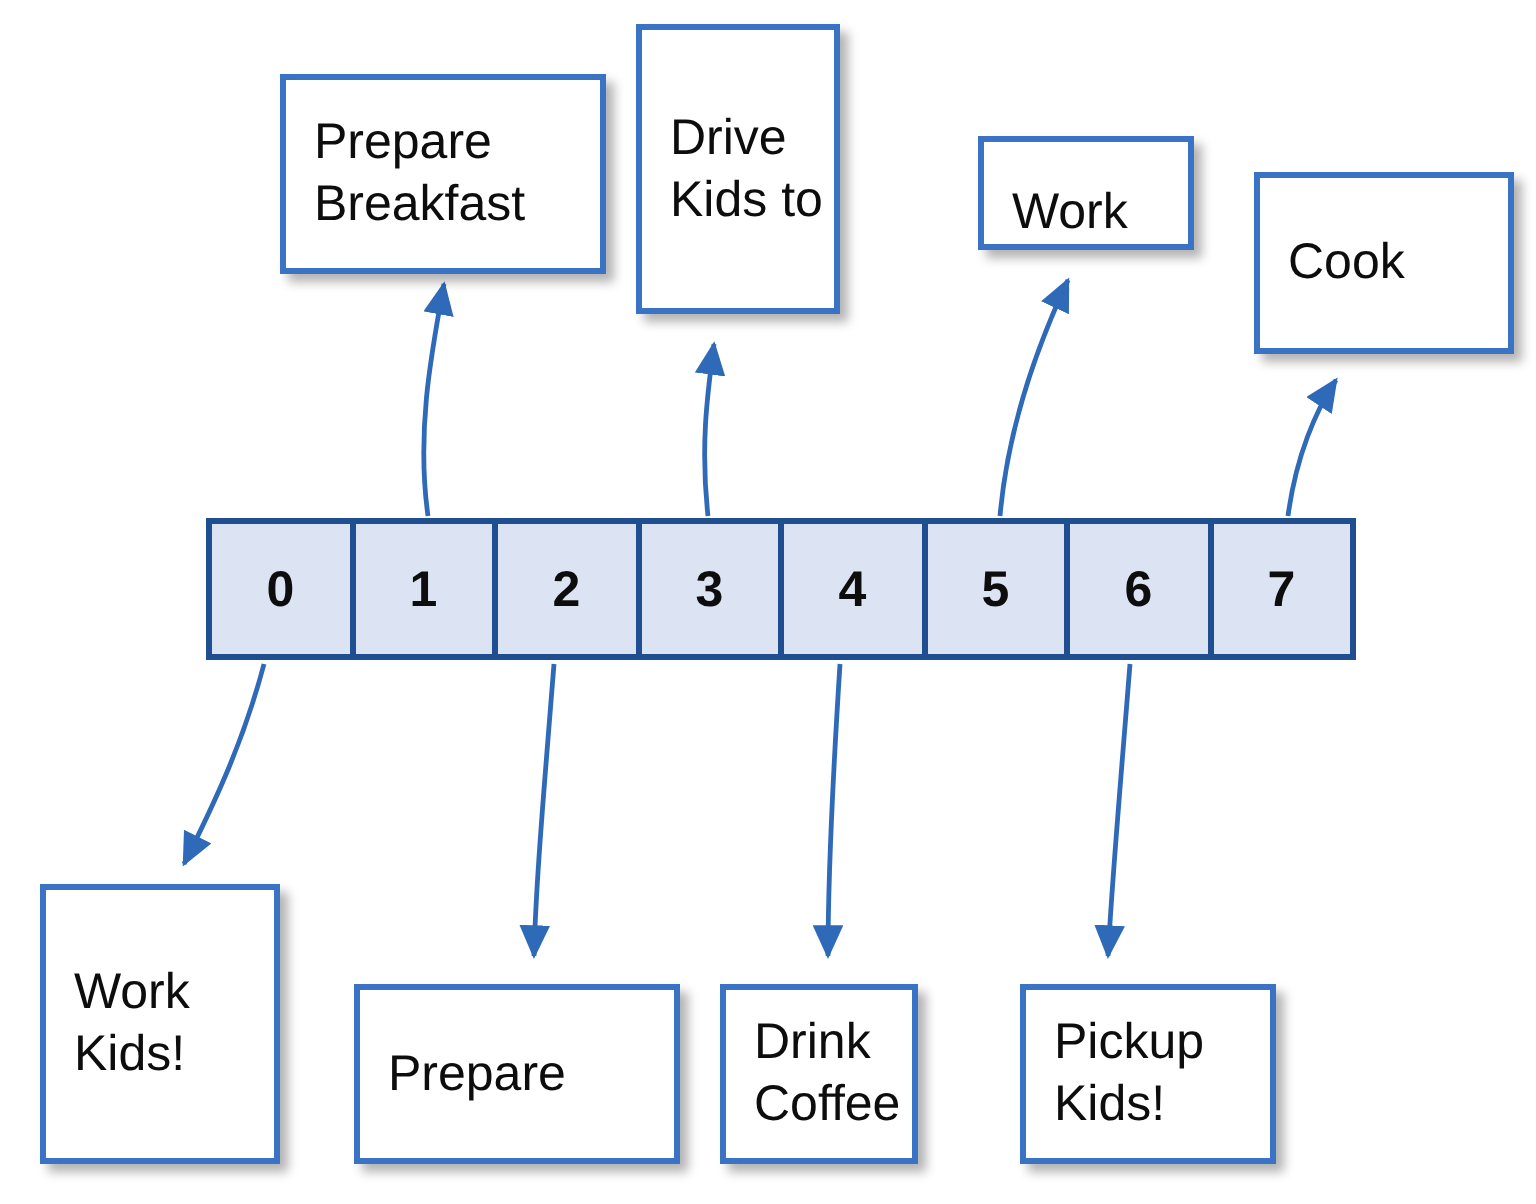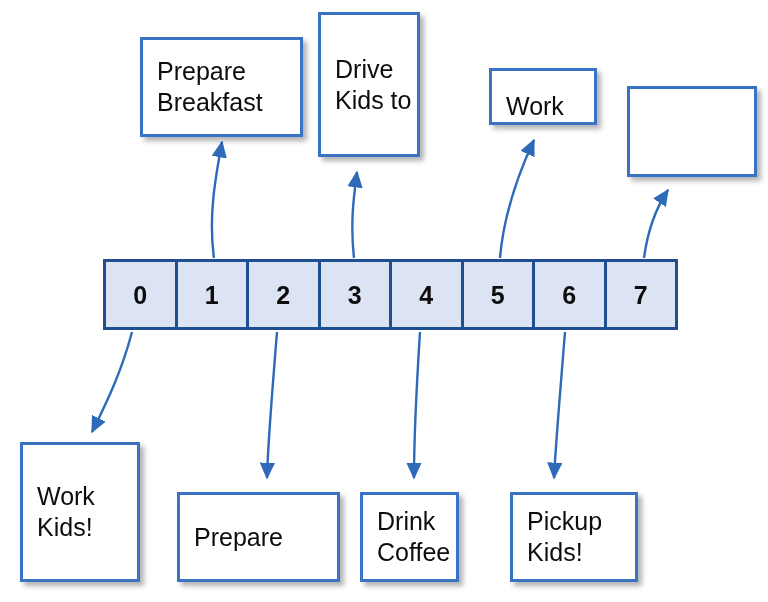--- a/index.html
+++ b/index.html
@@ -143,20 +143,21 @@
   <div class="task-box" style="left:318px; top:12px; width:102px; height:145px;">
     <div class="task-line">Drive</div>
     <div class="task-line">Kids to</div>
   </div>
 
   <div class="task-box" style="left:489px; top:68px; width:108px; height:57px;justify-content:flex-end;">
     <div class="task-line">Work</div>
   </div>
 
   <div class="task-box" style="left:627px; top:86px; width:130px; height:91px;">
+    <div class="task-line">Cook</div>
   </div>
 
   <div class="task-box" style="left:20px; top:442px; width:120px; height:140px;">
     <div class="task-line">Work</div>
     <div class="task-line">Kids!</div>
   </div>
 
   <div class="task-box" style="left:177px; top:492px; width:163px; height:90px;">
     <div class="task-line">Prepare</div>
   </div>

